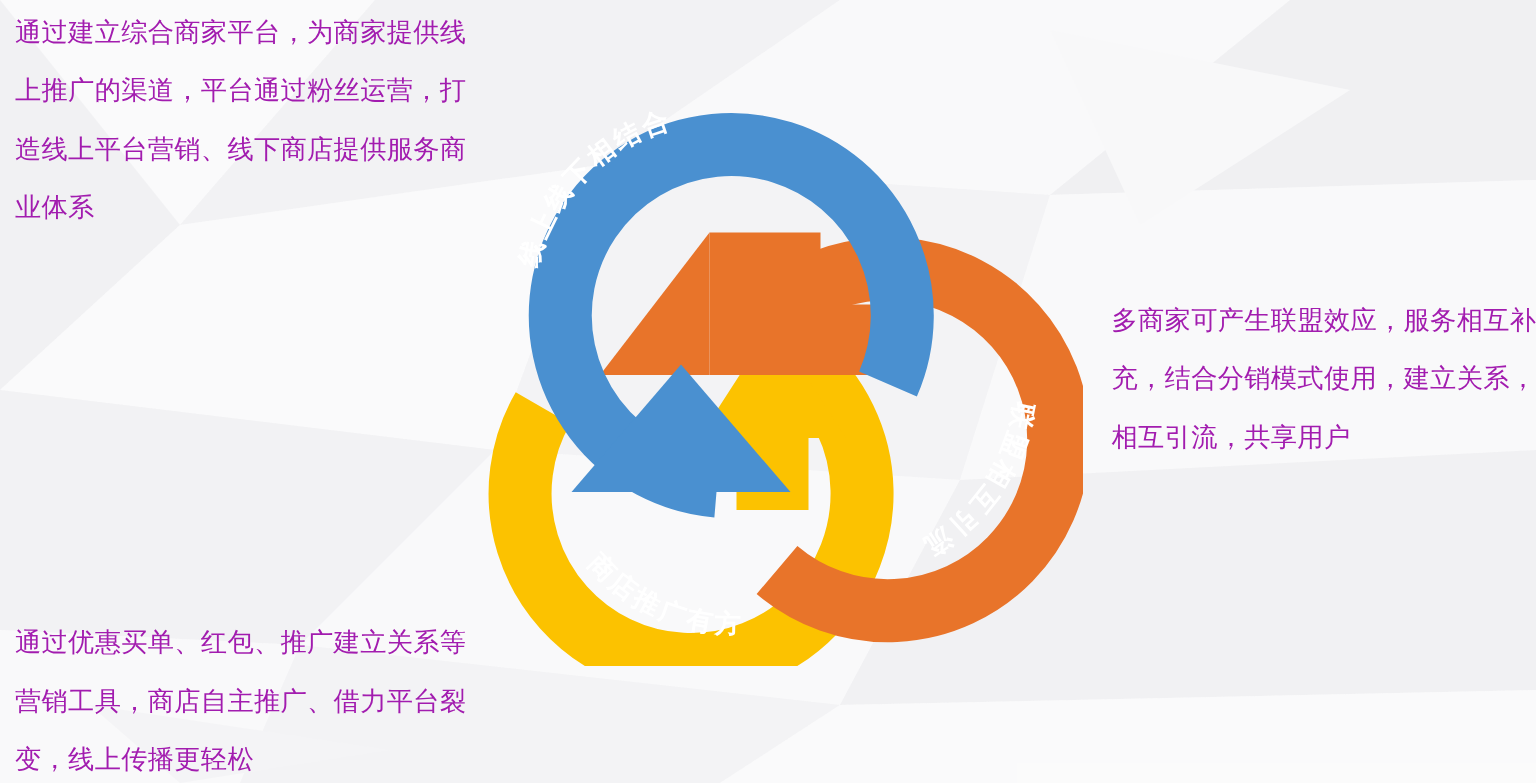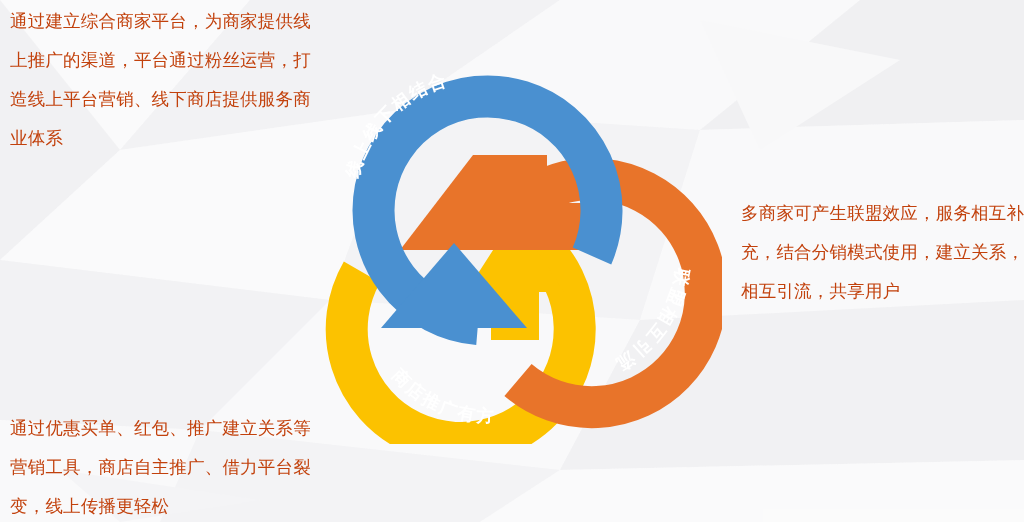--- a/index.html
+++ b/index.html
@@ -17,21 +17,21 @@
   }
   #bg-facets {
     position: absolute;
     inset: 0;
     width: 1024px;
     height: 522px;
     pointer-events: none;
   }
   .textblock {
     position: absolute;
-    color: #c2410c;
+    color: #a21caf;
     font-size: 17.5px;
     line-height: 39px;
     letter-spacing: 0.2px;
     white-space: pre-line;
     font-family: "Liberation Sans", "DejaVu Sans", sans-serif;
   }
   #text-topleft {
     left: 10px;
     top: 2px;
     width: 312px;

